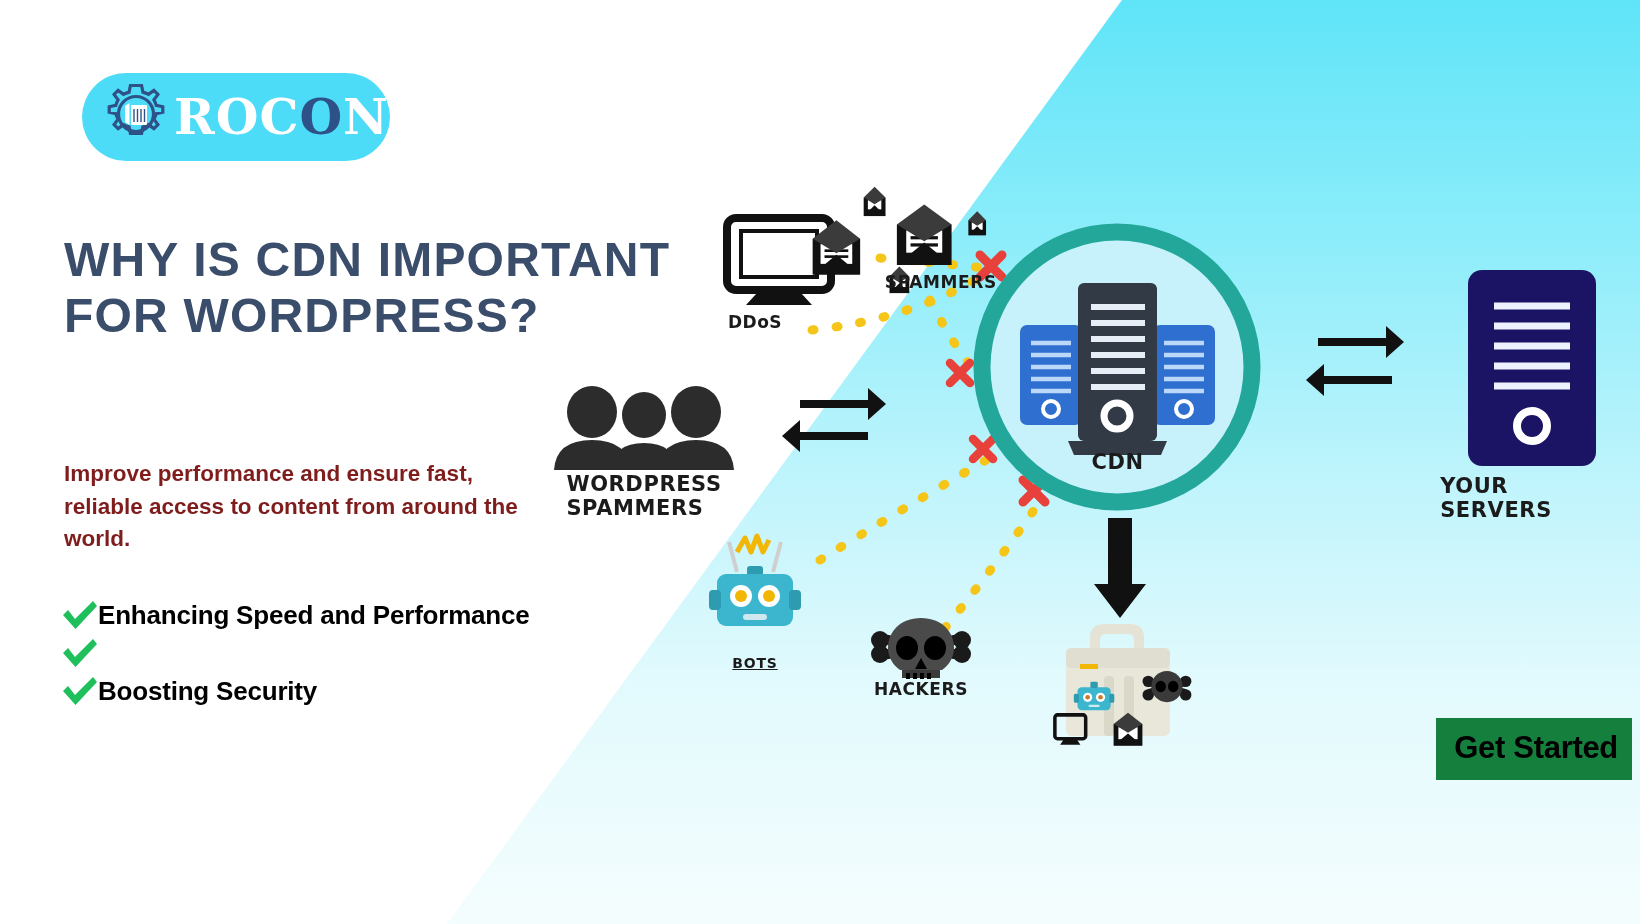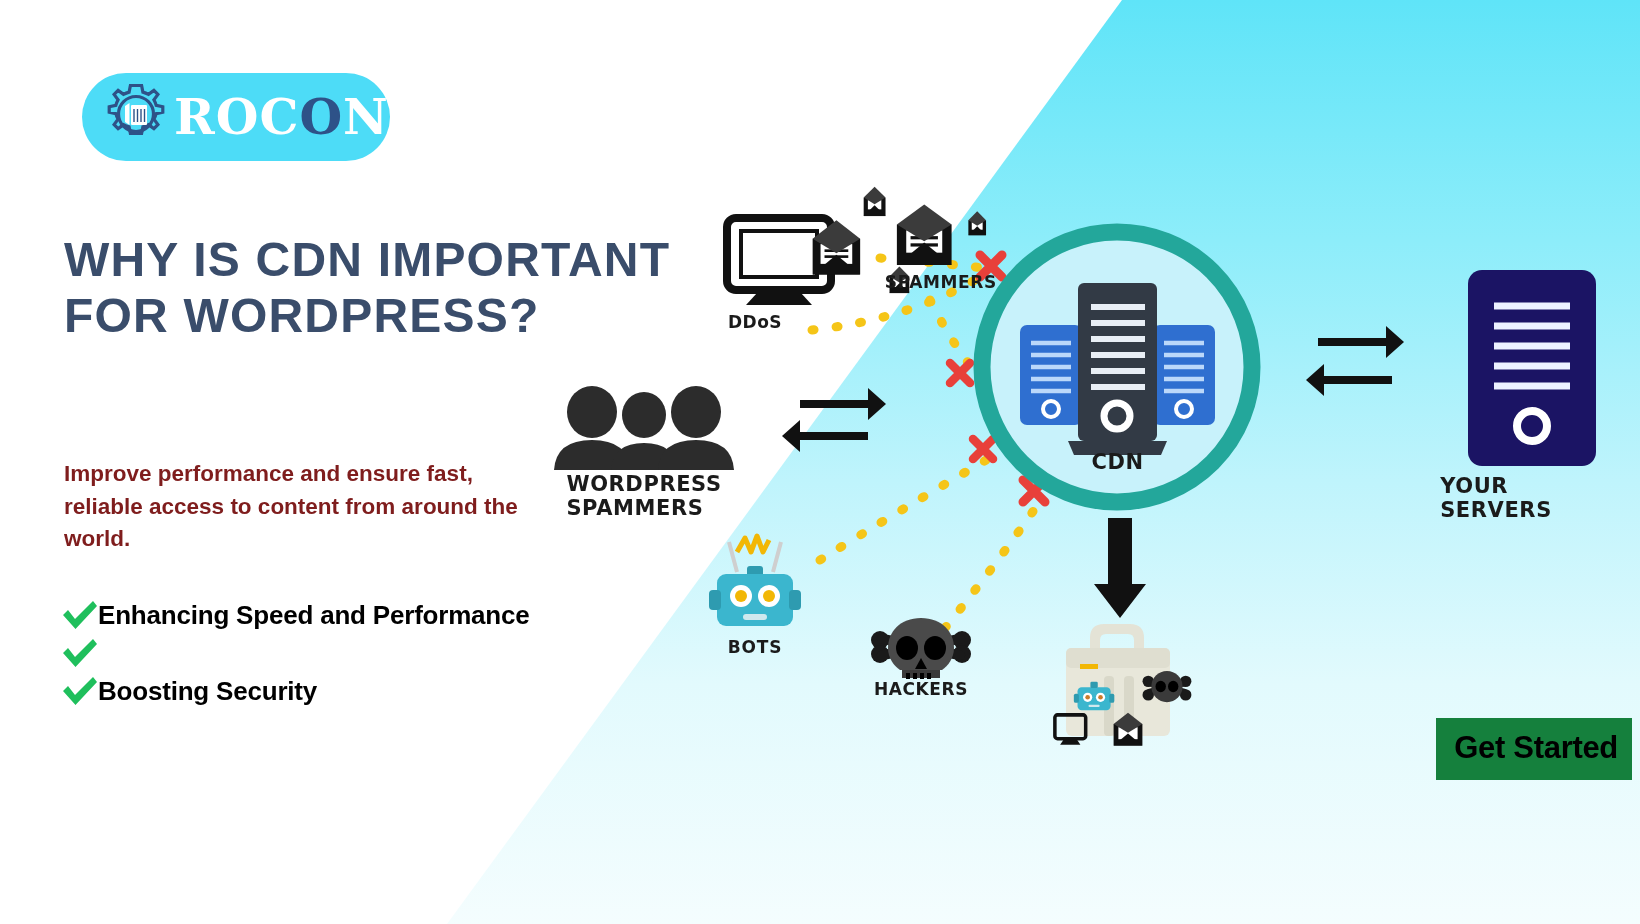--- a/index.html
+++ b/index.html
@@ -74,21 +74,21 @@
   
   #node-spammers { left:832px; top:185px; width:170px; height:80px; }
   #label-spammers { top:88px; left:64%; font-size:17px; letter-spacing:0.6px; }
 
   
   #node-legit { left:549px; top:385px; width:190px; height:85px; }
   #label-legit { top:88px; font-size:21px; letter-spacing:0.6px; }
 
   
   #node-bots { left:705px; top:528px; width:100px; height:110px; }
-  #label-bots { top:110px; font-size:17px; letter-spacing:0.8px; }
+  #label-bots { top:128px; font-size:14px; letter-spacing:0.8px;text-decoration:underline; }
 
   
   #node-hackers { left:866px; top:618px; width:110px; height:62px; }
   #label-hackers { top:62px; font-size:17px; letter-spacing:0.6px; }
 
   
   #node-cdn { left:965px; top:215px; width:305px; height:305px; }
   #label-cdn { top:236px; font-size:21px; letter-spacing:0.6px; }
 
   

